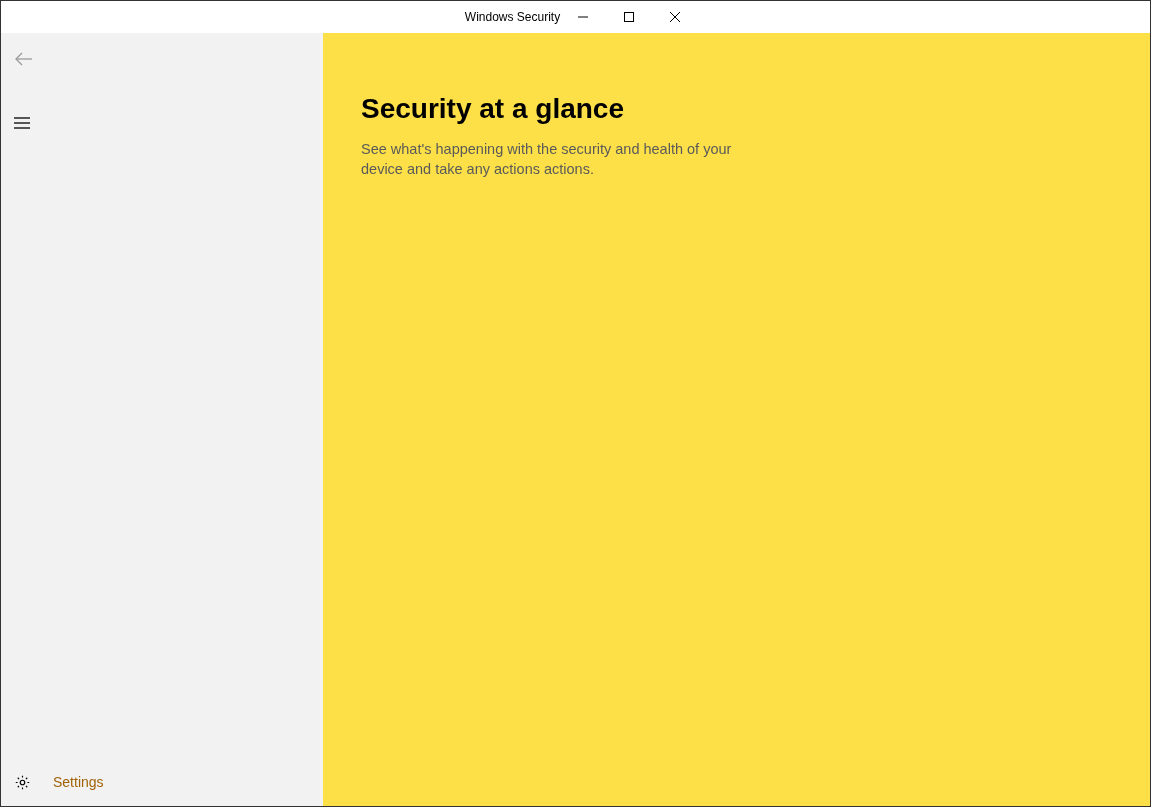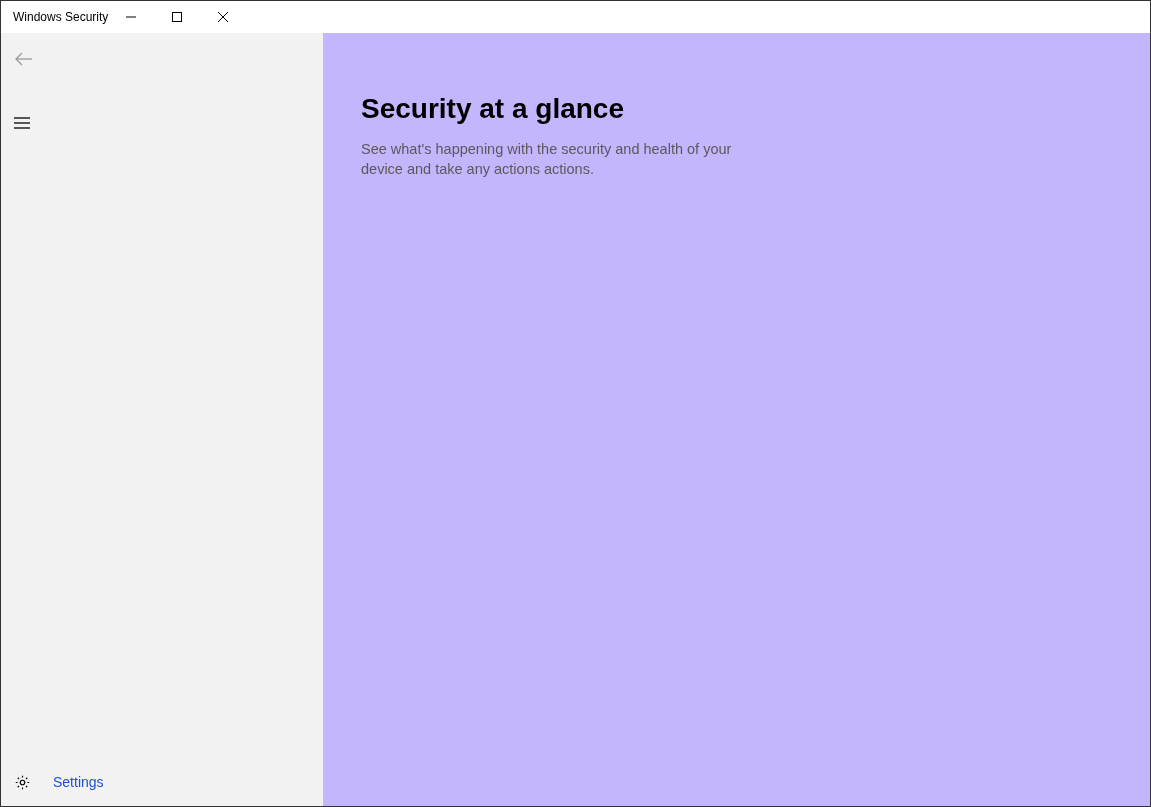--- a/index.html
+++ b/index.html
@@ -15,21 +15,21 @@
       border: 1px solid #333333;
       display: flex;
       flex-direction: column;
       overflow: hidden;
     }
     
     .titlebar {
       height: 32px;
       display: flex;
       align-items: center;
-      justify-content: flex-start;
+      justify-content: center;
       background: #ffffff;
       padding-left: 12px;
     }
     .titlebar-title {
       font-size: 12px;
       color: #000000;
     }
     .window-controls {
       display: flex;
       height: 100%;
@@ -88,26 +88,26 @@
     .settings-item {
       height: 48px;
       display: flex;
       align-items: center;
       padding-left: 13px;
       cursor: default;
     }
     .settings-label {
       margin-left: 22px;
       font-size: 14px;
-      color: #1d4ed8;
+      color: #a16207;
     }
     
     .main {
       flex: 1;
-      background: #c4b5fd;
+      background: #fde047;
       padding: 30px 40px 14px 38px;
     }
     .main-heading {
       font-size: 28px;
       font-weight: 600;
       color: #000000;
       margin-top: 30px;
       margin-bottom: 14px;
       letter-spacing: 0px;
     }

